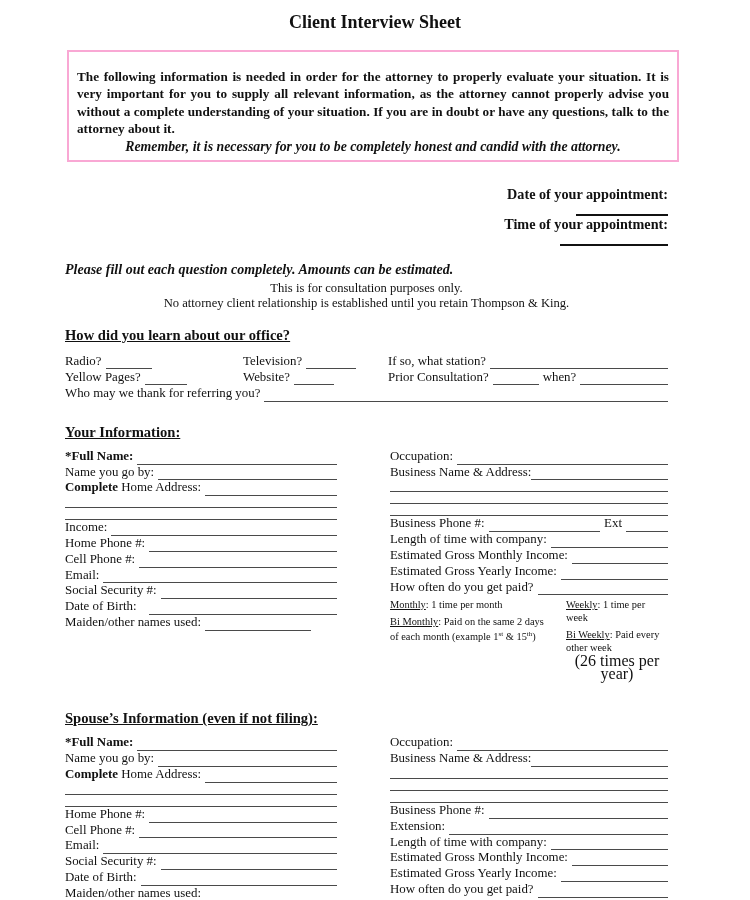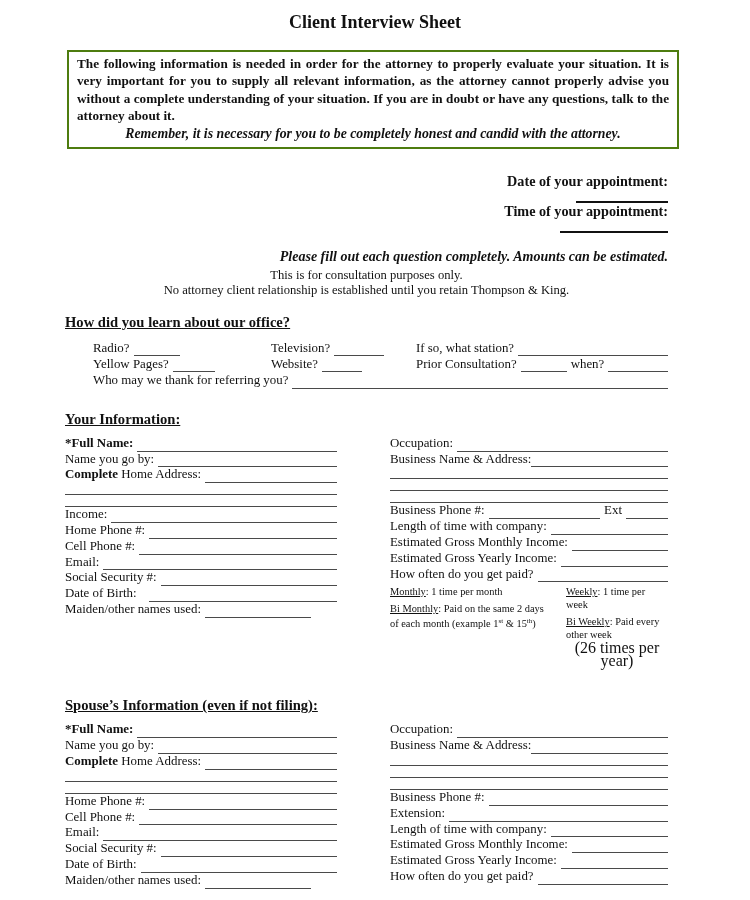--- a/index.html
+++ b/index.html
@@ -2,39 +2,39 @@
 <html><head>
 <meta charset="utf-8">
 <style>
   * { margin:0; padding:0; box-sizing:border-box; }
   html,body { width:750px; height:900px; background:#fff; overflow:hidden; }
   body { font-family:"Liberation Serif", serif; color:#111; }
   .page { width:750px; height:900px; padding:12px 0 0 65px; }
 
   .title { text-align:center; font-size:18px; font-weight:bold; width:620px; margin-bottom:17px; }
 
-  .notice-box { width:612px; margin-left:2px; border:2px solid #4d7c0f; padding:3px 8px 5px 8px; }
+  .notice-box { width:612px; margin-left:2px; border:2px solid #f9a8d4; padding:16px 8px 5px 8px; }
   .notice-body { font-weight:bold; font-size:13.2px; line-height:17.4px; text-align:justify; }
   .notice-em { font-weight:bold; font-style:italic; text-align:center; font-size:13.8px; margin-top:1px; }
 
   .appt-row { display:flex; width:603px; margin-top:24px; font-weight:bold; font-size:14.2px; align-items:flex-end;flex-direction:column; }
   .appt-line { display:inline-block; border-bottom:2px solid #111; height:13px; }
   .w92 { width:92px; margin-left:6px; }
   .w108 { width:108px; margin-left:6px; }
   .appt-gap { margin-left:46px; }
 
-  .fill-note { width:603px; text-align:right; font-weight:bold; font-style:italic; font-size:14px; margin-top:16px; }
+  .fill-note { width:603px; text-align:left; font-weight:bold; font-style:italic; font-size:14px; margin-top:16px; }
   .center-note { width:603px; text-align:center; font-size:12.6px; margin-top:3px; line-height:15px; }
 
   .sec-heading { font-size:14.6px; font-weight:bold; text-decoration:underline; margin-top:16px; }
   .sec-heading.info { margin-top:22px; margin-bottom:8px; }
   .sec-heading.spouse { margin-top:30px; margin-bottom:8px; }
 
   .learn { width:603px; margin-top:9px; font-size:12.9px; }
-  .learn-row { display:flex; line-height:16.4px;margin-left:28px; }
+  .learn-row { display:flex; line-height:16.4px; }
   .lcell { display:flex; align-items:flex-end; }
   .c1 { width:178px; } .c2 { width:145px; } .c3 { flex:1; }
   .fline { display:inline-block; border-bottom:1.4px solid #4a4a4a; height:12px; margin-left:4px; }
   .grow { flex:1; }
   .w46{width:46px;} .w42{width:42px;} .w50{width:50px;} .w40{width:40px;}
 
   .cols { display:flex; width:603px; }
   .colL { width:272px; }
   .colR { width:278px; margin-left:53px; }
   .frow { display:flex; align-items:flex-end; font-size:12.9px; line-height:15.8px; }

